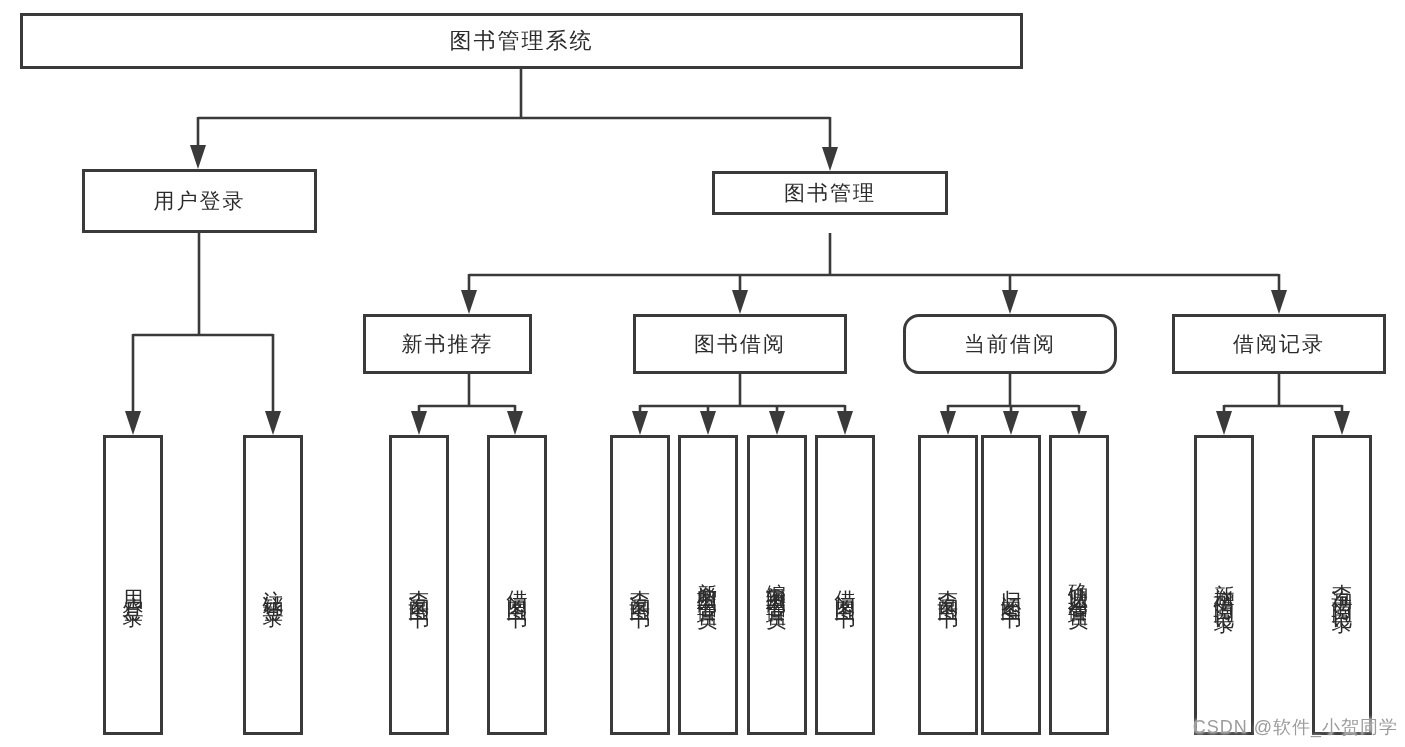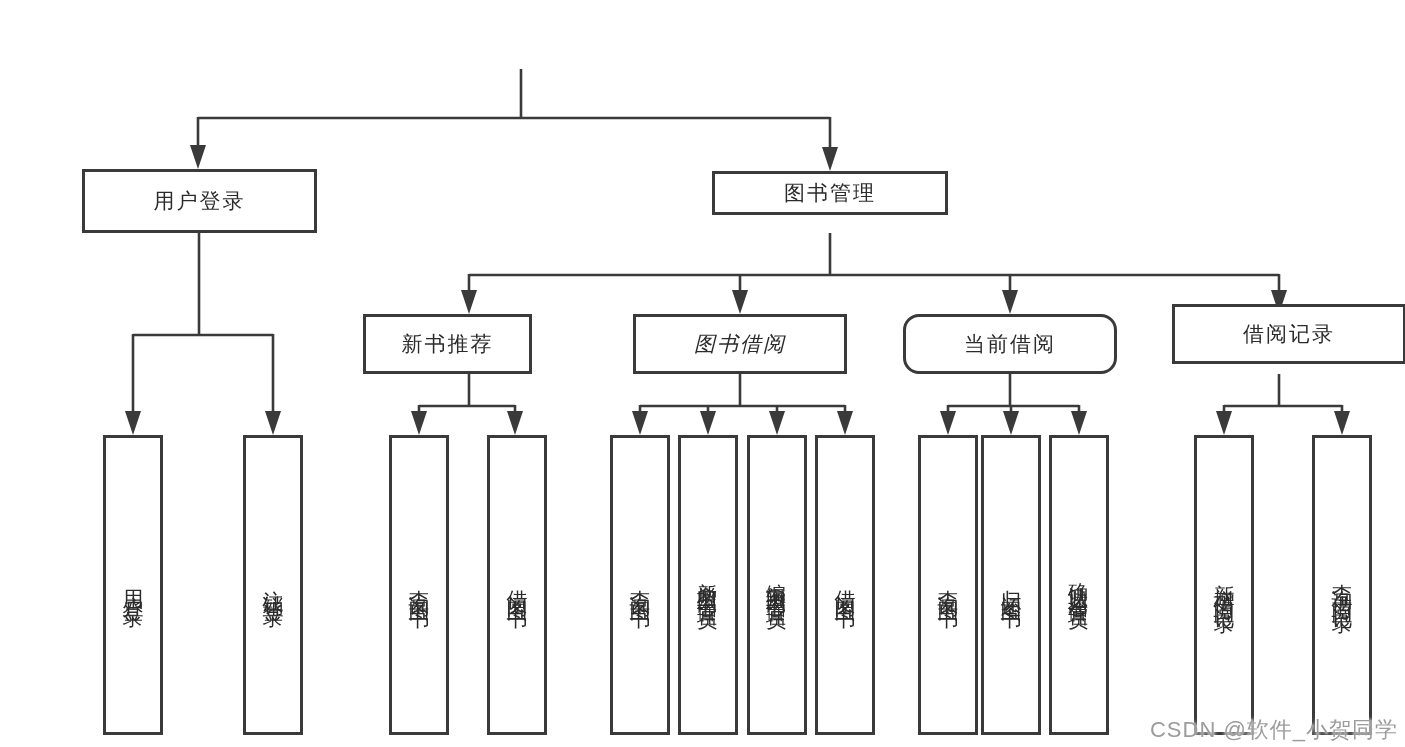--- a/index.html
+++ b/index.html
@@ -37,41 +37,41 @@
     font-size:21px;
     white-space:normal;
     padding:6px 0;
   }
   .leaf.long{font-size:20px;letter-spacing:4px;}
   
   #root      {left:20px;  top:13px;  width:1003px;height:56px;font-size:22px;}
   #n-user    {left:82px;  top:169px; width:235px; height:64px;}
   #n-mgmt    {left:712px; top:171px; width:236px; height:44px;}
   #n-newbook {left:363px; top:314px; width:169px; height:60px;}
-  #n-borrow  {left:633px; top:314px; width:214px; height:60px;font-style:italic;}
+  #n-borrow  {left:633px; top:314px; width:214px; height:60px;}
   #n-current {left:903px; top:314px; width:214px; height:60px;border-radius:16px;}
-  #n-record  {left:1172px;top:304px; width:234px; height:60px;}
+  #n-record  {left:1172px;top:314px; width:214px; height:60px;}
   
   #l-user-login   {left:103px;}
   #l-logout       {left:243px;}
   #l-nb-query     {left:389px;}
   #l-nb-borrow    {left:487px;}
   #l-bb-query     {left:610px;}
   #l-bb-add       {left:678px;}
   #l-bb-edit      {left:747px;}
   #l-bb-borrow    {left:815px;}
   #l-cb-query     {left:918px;}
   #l-cb-return    {left:981px;}
   #l-cb-confirm   {left:1049px;}
   #l-br-add       {left:1194px;}
   #l-br-query     {left:1312px;}
   #watermark{
     position:absolute;z-index:3;
     right:7px;top:715px;
-    font-size:22px;
+    font-size:18px;
     color:var(--wm);
     letter-spacing:1px;
     text-shadow:0 0 3px #fff, 0 0 5px #fff;
     margin-left:43px;
   }
 </style>
 </head>
 <body>
 
 <div id="canvas">
@@ -124,20 +124,21 @@
       <polygon points="700,411 716,411 708,435" fill="#3a3a3a"></polygon>
       <polygon points="769,411 785,411 777,435" fill="#3a3a3a"></polygon>
       <polygon points="837,411 853,411 845,435" fill="#3a3a3a"></polygon>
       <polygon points="940,411 956,411 948,435" fill="#3a3a3a"></polygon>
       <polygon points="1003,411 1019,411 1011,435" fill="#3a3a3a"></polygon>
       <polygon points="1071,411 1087,411 1079,435" fill="#3a3a3a"></polygon>
       <polygon points="1216,411 1232,411 1224,435" fill="#3a3a3a"></polygon>
       <polygon points="1334,411 1350,411 1342,435" fill="#3a3a3a"></polygon>
     </svg>
 
+  <div class="box" id="root">图书管理系统</div>
 
   <div class="box" id="n-user">用户登录</div>
   <div class="box" id="n-mgmt">图书管理</div>
 
   <div class="box" id="n-newbook">新书推荐</div>
   <div class="box" id="n-borrow">图书借阅</div>
   <div class="box" id="n-current">当前借阅</div>
   <div class="box" id="n-record">借阅记录</div>
 
   <div class="box leaf" id="l-user-login">用户登录</div>

